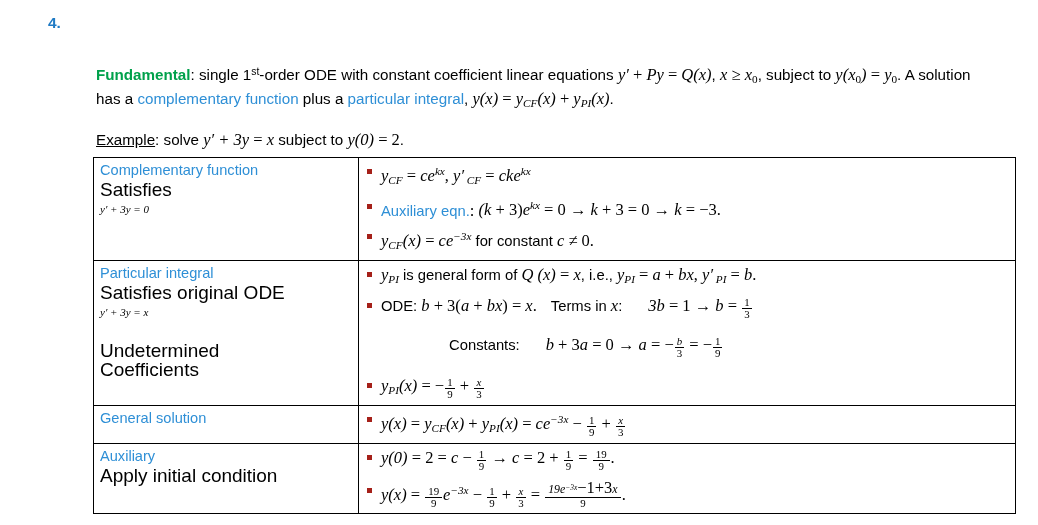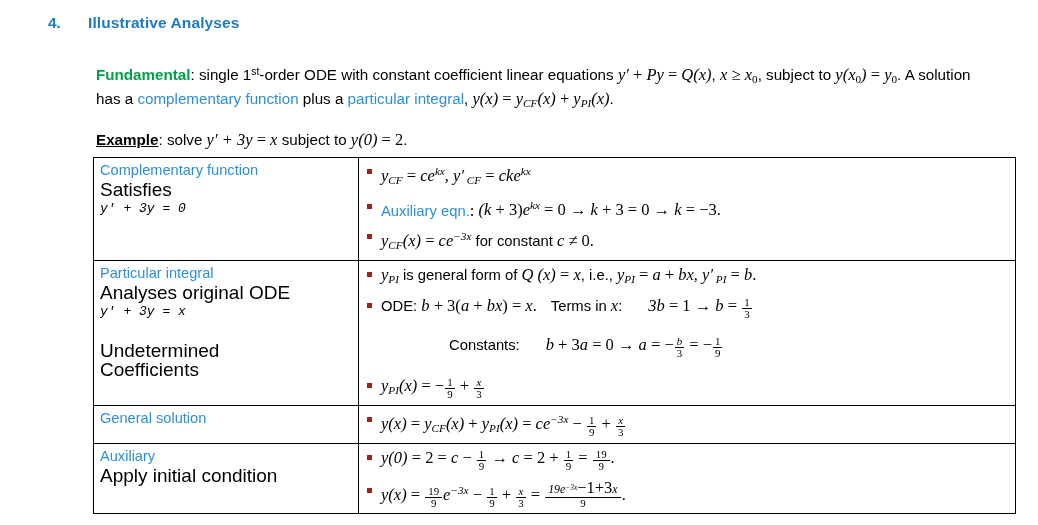--- a/index.html
+++ b/index.html
@@ -38,21 +38,21 @@
     width: 900px;
     font-size: 15.2px;
     line-height: 19px;
     color: #000000;
   }
   #fundamental-para { top: 62px; }
   #example-para { top: 130px; }
 
   .kw-green { color: #00A14B; font-weight: bold; }
   .kw-blue  { color: #2E8FD6; }
-  .underline { text-decoration: underline; font-weight: bold; }
+  .underline { text-decoration: underline; }
 
   
   .m  { font-family: "Liberation Serif", serif; font-style: italic; font-size: 16.5px; }
   .mu { font-family: "Liberation Serif", serif; font-style: normal; font-size: 16.5px; }
   .sub  { font-size: 0.68em; vertical-align: -0.28em; font-style: italic; }
   .subu { font-size: 0.68em; vertical-align: -0.28em; font-style: normal; }
   .sup  { font-size: 0.68em; vertical-align: 0.5em; }
   .supu { font-size: 0.68em; vertical-align: 0.5em; font-style: normal; }
   .supsm { font-size: 0.62em; vertical-align: 0.42em; }
   .prime { font-style: italic; }
@@ -93,21 +93,21 @@
     font-size: 14.6px;
     line-height: 19px;
     display: block;
   }
   .lbl-plain {
     color: #000000;
     font-size: 19px;
     line-height: 19px;
     display: block;
   }
-  .lbl-math { font-size: 13px; line-height: 20px; display: block; font-family: Liberation Mono, monospace; }
+  .lbl-math { font-size: 11px; line-height: 20px; display: block; }
   .spacer-line { display: block; height: 19px; }
 
   
   ul.blist { list-style: none; margin: 0; padding: 0; }
   ul.blist > li {
     position: relative;
     padding-left: 16px;
     font-size: 14.8px;
     line-height: 21px;
     margin: 0 0 5px 0;
@@ -133,21 +133,20 @@
   .gap-sm { display: inline-block; width: 14px; }
   .gap-md { display: inline-block; width: 26px; }
 </style>
 </head>
 <body>
 
 <div class="page">
 
   <div class="heading">
     <span class="num">4.</span>
-    <span class="txt">Illustrative Analyses</span>
   </div>
 
   <div class="para" id="fundamental-para">
     <span class="kw-green">Fundamental</span><span>: single 1</span><span class="supu">st</span><span>-order ODE with constant coefficient linear equations </span><span class="m"><span>y</span><span class="prime">′</span><span class="mu"> + </span><span>P</span><span>y</span><span class="mu"> = </span><span>Q</span><span>(x)</span></span><span>, </span><span class="m"><span>x</span><span class="mu"> ≥ </span><span>x</span><span class="subu">0</span></span><span>, subject to </span><span class="m"><span>y</span><span>(x</span><span class="subu">0</span><span>)</span><span class="mu"> = </span><span>y</span><span class="subu">0</span></span><span>. A solution has a </span><span class="kw-blue">complementary function</span><span> plus a </span><span class="kw-blue">particular integral</span><span>, </span><span class="m"><span>y</span><span>(x)</span><span class="mu"> = </span><span>y</span><span class="sub">CF</span><span>(x)</span><span class="mu"> + </span><span>y</span><span class="sub">PI</span><span>(x)</span></span><span>.</span>
   </div>
 
   <div class="para" id="example-para">
     <span class="underline">Example</span><span>: solve </span><span class="m"><span>y</span><span class="prime">′</span><span> + 3y</span><span class="mu"> = </span><span>x</span></span><span> subject to </span><span class="m"><span>y</span><span>(0)</span><span class="mu"> = </span><span class="mu">2</span></span><span>.</span>
   </div>
 
@@ -171,21 +170,21 @@
             <li>
               <span class="m">y<span class="sub">CF</span>(x)<span class="mu"> = </span>ce<span class="sup">−3x</span></span><span class="mu" style="font-family:'Liberation Sans',sans-serif;font-size:14.8px;"> <span>for constant</span> </span><span class="m">c<span class="mu"> ≠ 0.</span></span>
             </li>
           </ul>
         </td>
       </tr>
 
       <tr>
         <td class="lcol">
           <span class="lbl-blue">Particular integral</span>
-          <span class="lbl-plain">Analyses original ODE</span>
+          <span class="lbl-plain">Satisfies original ODE</span>
           <span class="lbl-math m"><span>y</span><span class="prime">′</span><span> + 3y = x</span></span>
           <span class="spacer-line"></span>
           <span class="lbl-plain">Undetermined</span>
           <span class="lbl-plain">Coefficients</span>
         </td>
         <td class="rcol">
           <ul class="blist">
             <li>
               <span class="m">y<span class="sub">PI</span></span><span style="font-size:14.8px;"> <span>is general form of</span> </span><span class="m">Q<span class="mu"> </span>(x)<span class="mu"> = </span>x</span><span style="font-size:14.8px;">, <span>i.e.,</span> </span><span class="m">y<span class="sub">PI</span><span class="mu"> = </span>a<span class="mu"> + </span>bx<span class="mu">, </span>y<span class="prime">′</span><span class="sub">&nbsp;PI</span><span class="mu"> = </span>b<span class="mu">.</span></span>
             </li>

